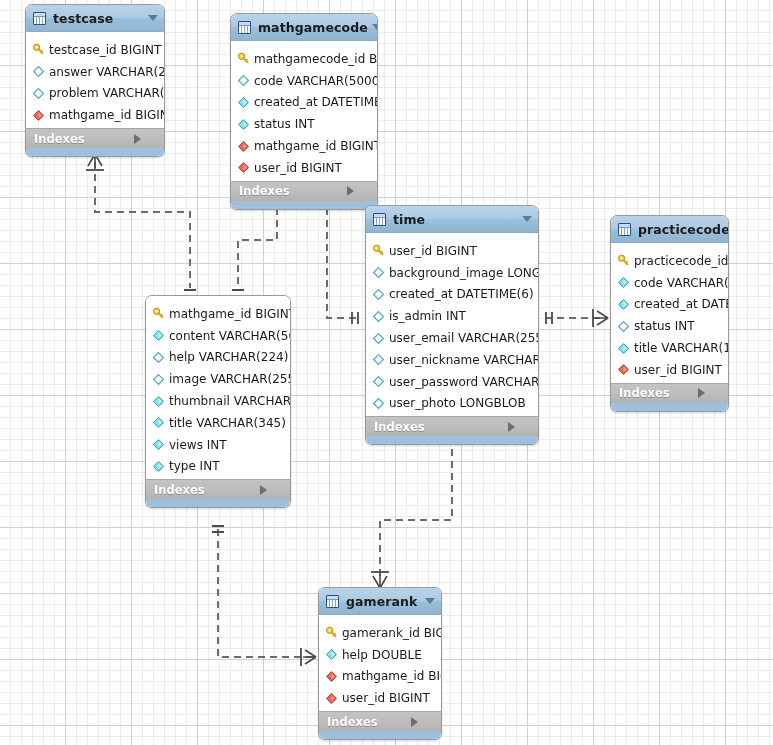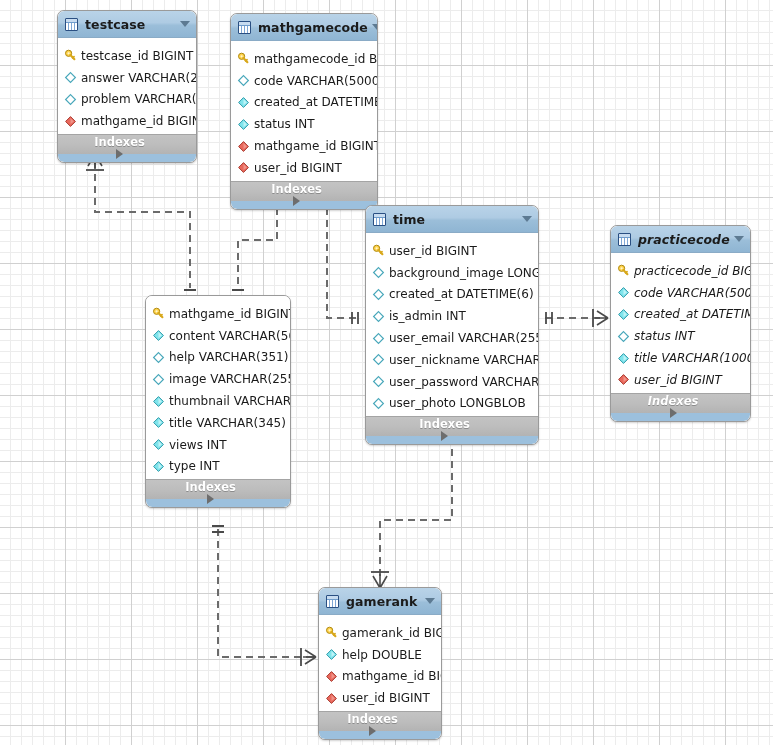--- a/index.html
+++ b/index.html
@@ -82,21 +82,20 @@
     font-size:12px;color:#1a1a1a;
   }
   .fico{flex:0 0 auto;margin-right:4px;display:block;}
 
   .tbl-ft{
     height:19px;
     display:flex;align-items:center;
     padding:0 23px 0 8px;
     background:linear-gradient(to bottom,#c3c3c3 0%,#bdbdbd 50%,#b3b3b3 100%);
     border-top:1px solid #a4a4a4;
-    flex-direction:column;
   }
   .ft-label{
     font-size:11.5px;font-weight:bold;color:#ffffff;
     text-shadow:0 1px 0 rgba(120,120,120,.7);
     flex:1 1 auto;
   }
   .ft-arrow{
     width:0;height:0;
     border-top:5px solid transparent;border-bottom:5px solid transparent;
     border-left:7px solid #6d6d6d;
@@ -179,21 +178,21 @@
         <path d="M212,526 L224,526 M212,532 L224,532" stroke-width="1.8"></path>
       </g>
 
       <g>
         <path d="M316,657 L305,650 M316,657 L305,664 M316,657 L303,657"></path>
         <path d="M301,648 L301,666" stroke-width="1.8"></path>
       </g>
     </g>
   </svg>
 
-<div class="tbl" style="left: 25px; top: 10px; width: 140px; margin-left: 32px;">
+<div class="tbl" style="left: 25px; top: 4px; width: 140px;">
       <div class="tbl-hd">
         <span class="tbl-ico"></span>
         <span class="tbl-name">testcase</span>
         <span class="caret"></span>
       </div>
       <div class="fields">
         <div class="fld">
           <svg width="13" height="13" viewBox="0 0 13 13" class="fico">
             <circle cx="4.6" cy="4.3" r="3.1" fill="#ffd24a" stroke="#b08a10" stroke-width="1"></circle>
             <circle cx="4.6" cy="4.3" r="1.1" fill="#fff6cf"></circle>
@@ -343,21 +342,21 @@
           </svg>
           <span>user_photo LONGBLOB</span>
         </div>
       </div>
       <div class="tbl-ft">
         <span class="ft-label">Indexes</span>
         <span class="ft-arrow"></span>
       </div>
       <div class="tbl-base"></div>
     </div>
-    <div class="tbl" style="left: 610px; top: 225px; width: 141px; font-style: italic;">
+    <div class="tbl" style="left: 610px; top: 215px; width: 119px;">
       <div class="tbl-hd">
         <span class="tbl-ico"></span>
         <span class="tbl-name">practicecode</span>
         <span class="caret"></span>
       </div>
       <div class="fields">
         <div class="fld">
           <svg width="13" height="13" viewBox="0 0 13 13" class="fico">
             <circle cx="4.6" cy="4.3" r="3.1" fill="#ffd24a" stroke="#b08a10" stroke-width="1"></circle>
             <circle cx="4.6" cy="4.3" r="1.1" fill="#fff6cf"></circle>
@@ -422,21 +421,21 @@
           <svg width="13" height="13" viewBox="0 0 13 13" class="fico">
             <path d="M6.5 1.6 L11.4 6.5 L6.5 11.4 L1.6 6.5 Z" fill="#7fe4ec" stroke="#2e9aa8" stroke-width="1"></path>
             <path d="M6.5 3.1 L9.9 6.5 L6.5 9.0 Z" fill="#cdf6f9" opacity=".8"></path>
           </svg>
           <span>content VARCHAR(5000)</span>
         </div>
         <div class="fld">
           <svg width="13" height="13" viewBox="0 0 13 13" class="fico">
             <path d="M6.5 1.6 L11.4 6.5 L6.5 11.4 L1.6 6.5 Z" fill="#ffffff" stroke="#4aa8bb" stroke-width="1.2"></path>
           </svg>
-          <span>help VARCHAR(351)</span>
+          <span>help VARCHAR(224)</span>
         </div>
         <div class="fld">
           <svg width="13" height="13" viewBox="0 0 13 13" class="fico">
             <path d="M6.5 1.6 L11.4 6.5 L6.5 11.4 L1.6 6.5 Z" fill="#ffffff" stroke="#4aa8bb" stroke-width="1.2"></path>
           </svg>
           <span>image VARCHAR(255)</span>
         </div>
         <div class="fld">
           <svg width="13" height="13" viewBox="0 0 13 13" class="fico">
             <path d="M6.5 1.6 L11.4 6.5 L6.5 11.4 L1.6 6.5 Z" fill="#7fe4ec" stroke="#2e9aa8" stroke-width="1"></path>

